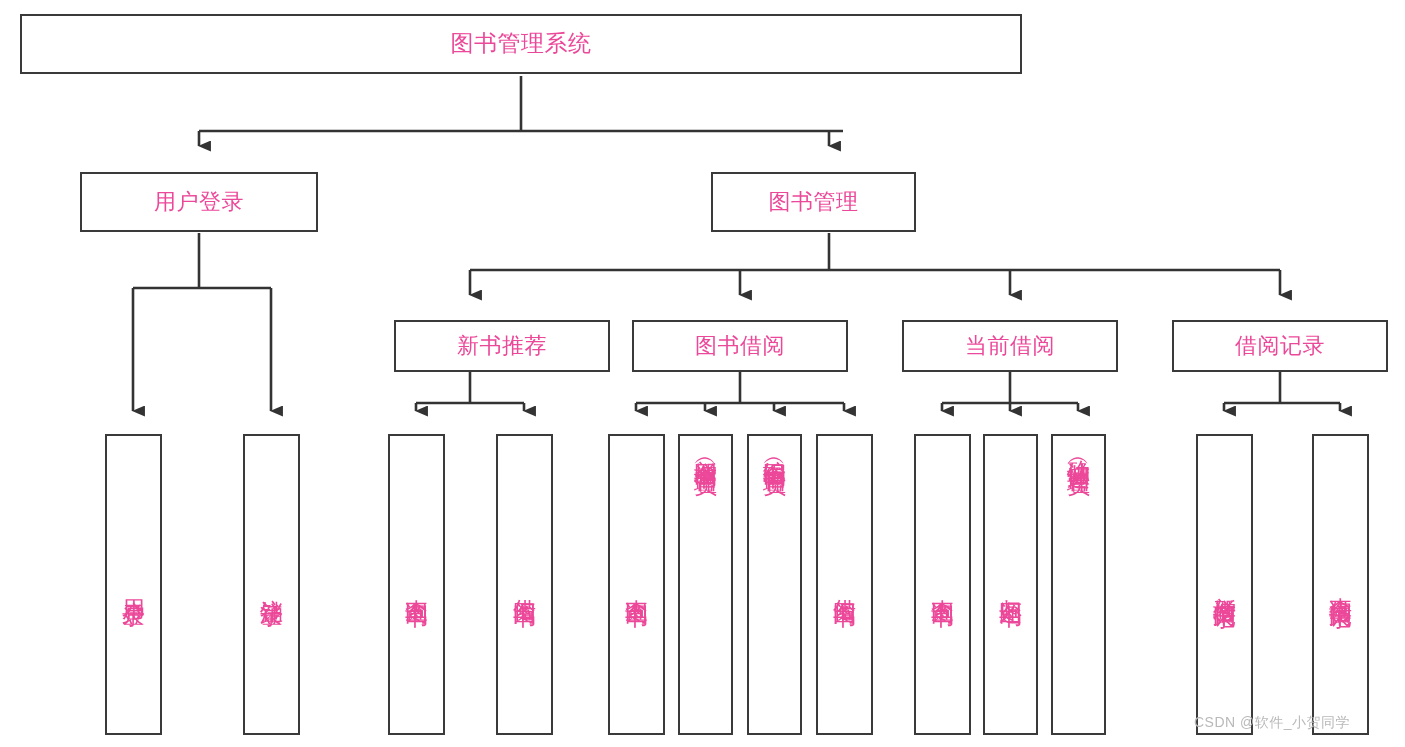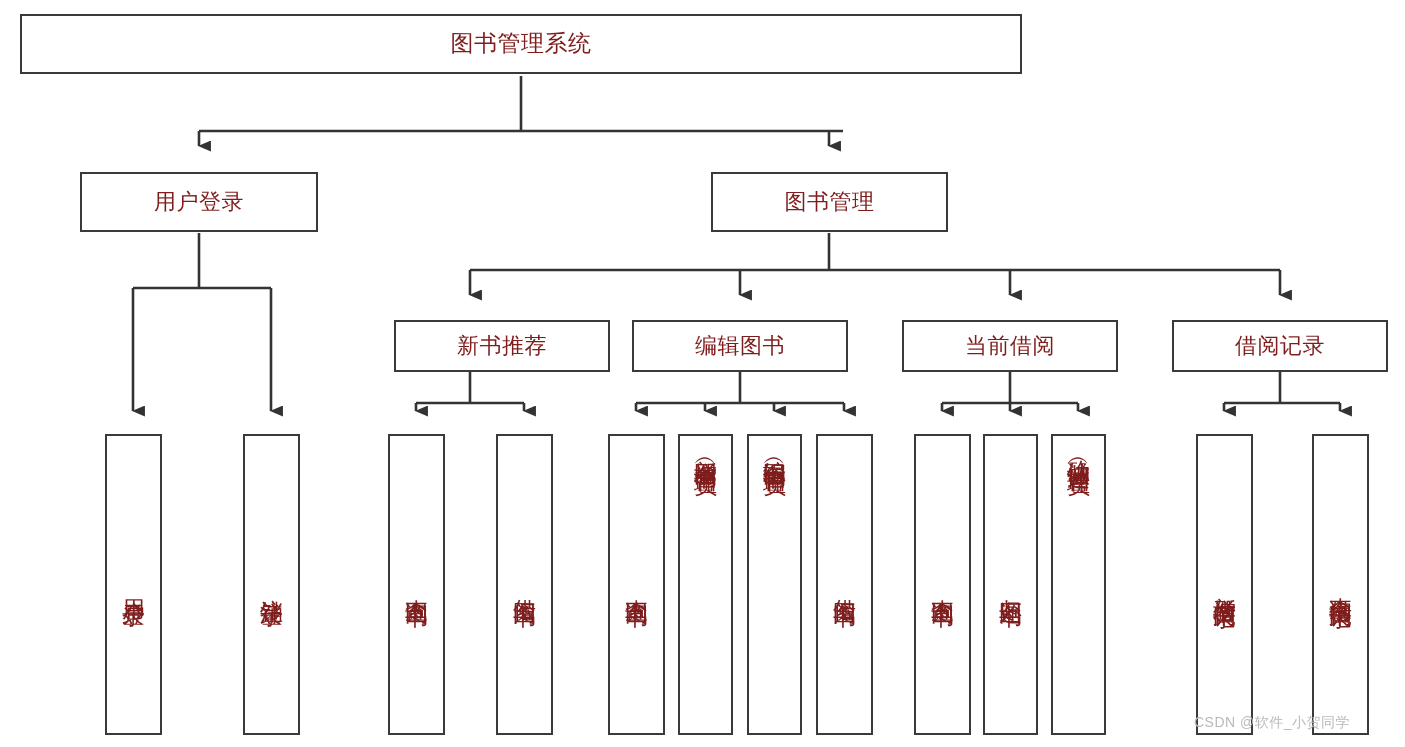--- a/index.html
+++ b/index.html
@@ -27,21 +27,21 @@
     pointer-events: none;
   }
   .node {
     position: absolute;
     box-sizing: border-box;
     background: #ffffff;
     border: 2px solid #3a3a3a;
     display: flex;
     align-items: center;
     justify-content: center;
-    color: #7f1d1d;
+    color: #ec4899;
     z-index: 2;
   }
   .node .label {
     display: block;
     text-align: center;
     line-height: 1.12;
     letter-spacing: 0.5px;
   }
   
   .node.h .label {
@@ -134,29 +134,29 @@
     </g>
   </svg>
 
   <div class="node h root" style="left:20px; top:14px; width:1002px; height:60px;">
     <span class="label">图书管理系统</span>
   </div>
 
   <div class="node h" style="left:80px; top:172px; width:238px; height:60px;">
     <span class="label">用户登录</span>
   </div>
-  <div class="node h" style="left:711px; top:172px; width:237px; height:60px;">
+  <div class="node h" style="left:711px; top:172px; width:205px; height:60px;">
     <span class="label">图书管理</span>
   </div>
 
   <div class="node h" style="left:362px; top:320px; width:216px; height:52px;margin-left:32px;">
     <span class="label">新书推荐</span>
   </div>
   <div class="node h" style="left:632px; top:320px; width:216px; height:52px;">
-    <span class="label">编辑图书</span>
+    <span class="label">图书借阅</span>
   </div>
   <div class="node h" style="left:902px; top:320px; width:216px; height:52px;">
     <span class="label">当前借阅</span>
   </div>
   <div class="node h" style="left:1172px; top:320px; width:216px; height:52px;">
     <span class="label">借阅记录</span>
   </div>
 
   <div class="node v centered" style="left:105px; top:434px; width:57px; height:301px;">
     <span class="label">用户登录</span>

